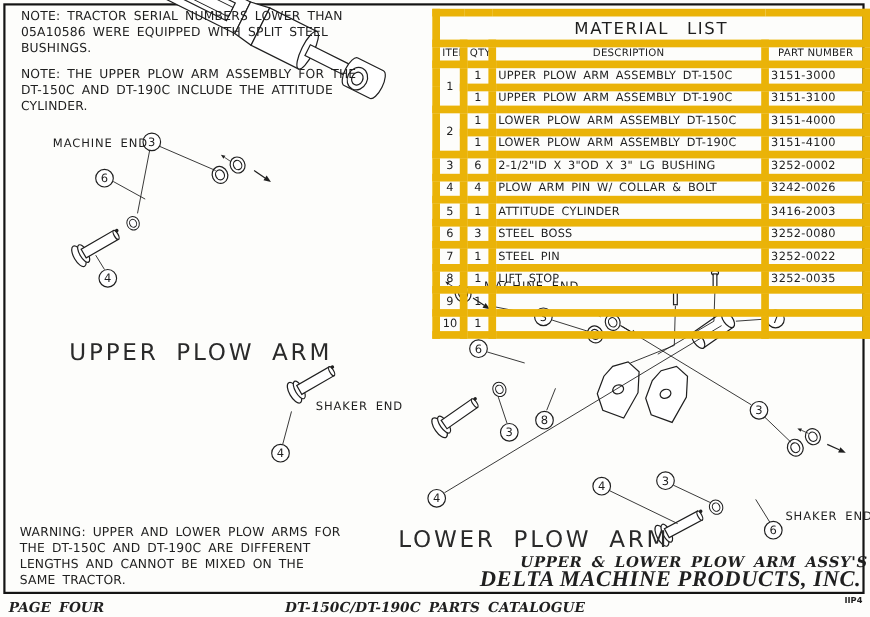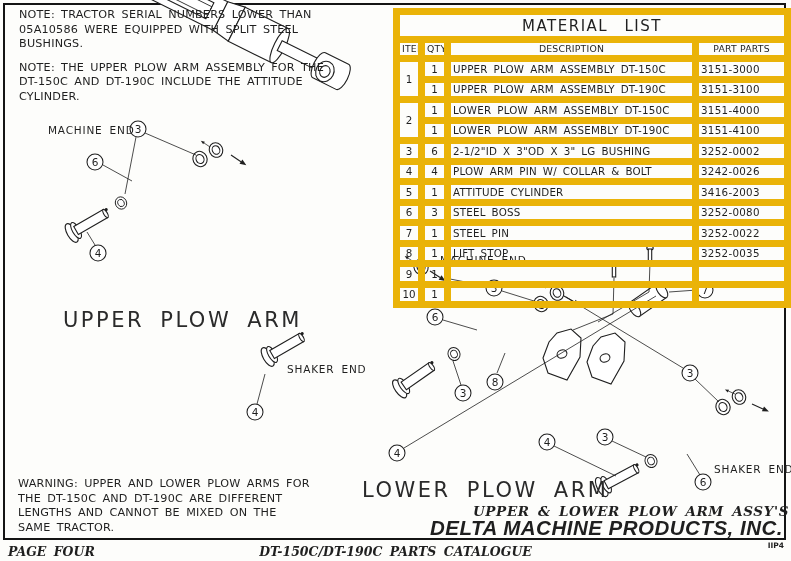--- a/index.html
+++ b/index.html
@@ -16,21 +16,21 @@
   .notes p{margin:0 0 9px 0;font-size:11.2px;line-height:14.5px;letter-spacing:.2px;word-spacing:2.5px;}
   .warning{position:absolute;left:18px;top:477px;width:295px;font-size:11.2px;line-height:14.5px;letter-spacing:.2px;word-spacing:2.5px;}
   .mlist{position:absolute;left:393px;top:8px;width:391px;border-collapse:collapse;table-layout:fixed;}
   .mlist td{border:7px solid #eab308;font-size:10.3px;padding:0 2px;white-space:nowrap;overflow:hidden;height:13.5px;line-height:12px;}
   .mlist .t-title td{font-size:15px;letter-spacing:1.5px;word-spacing:10px;text-align:center;height:21px;}
   .mlist .t-head td{font-size:9.3px;text-align:center;height:12px;letter-spacing:.2px;}
   .c-item,.c-qty{text-align:center;}
   .c-desc{text-align:left;word-spacing:2.5px;letter-spacing:.2px;}
   .c-part{text-align:left;font-size:11px;letter-spacing:.3px;}
   .banner-sub{position:absolute;right:2px;top:503px;width:420px;text-align:right;font-family:"DejaVu Serif",serif;font-style:italic;font-weight:bold;font-size:13.5px;letter-spacing:.6px;word-spacing:3px;}
-  .banner-main{position:absolute;right:8px;top:516px;width:460px;text-align:right;font-family:Liberation Sans, sans-serif;font-style:italic;font-weight:bold;font-size:20.5px;letter-spacing:.5px;}
+  .banner-main{position:absolute;right:8px;top:516px;width:460px;text-align:right;font-family:Liberation Serif, serif;font-style:italic;font-weight:bold;font-size:20.5px;letter-spacing:.5px;}
   .foot-left{position:absolute;left:8px;top:544px;font-family:"DejaVu Serif",serif;font-style:italic;font-weight:bold;font-size:12.5px;word-spacing:3px;}
   .foot-center{position:absolute;left:0;right:0;top:544px;text-align:center;font-family:"DejaVu Serif",serif;font-style:italic;font-weight:bold;font-size:12.5px;word-spacing:3px;}
   .foot-right{position:absolute;right:7px;top:541px;font-size:7.5px;font-weight:bold;}
 </style>
 </head>
 <body>
 
 <div class="page">
   <div class="border-frame"></div>
 
@@ -235,21 +235,21 @@
         <col style="width:92px">
       </colgroup>
     <tbody>
         <tr class="t-title">
       <td colspan="4">MATERIAL LIST</td>
     </tr>
     <tr class="t-head">
       <td>ITEM</td>
       <td>QTY.</td>
       <td>DESCRIPTION</td>
-      <td>PART PARTS</td>
+      <td>PART NUMBER</td>
     </tr>
     <tr>
       <td class="c-item" rowspan="2">1</td>
       <td class="c-qty">1</td>
       <td class="c-desc">UPPER PLOW ARM ASSEMBLY DT-150C</td>
       <td class="c-part">3151-3000</td>
     </tr>
     <tr>
       <td class="c-qty">1</td>
       <td class="c-desc">UPPER PLOW ARM ASSEMBLY DT-190C</td>

